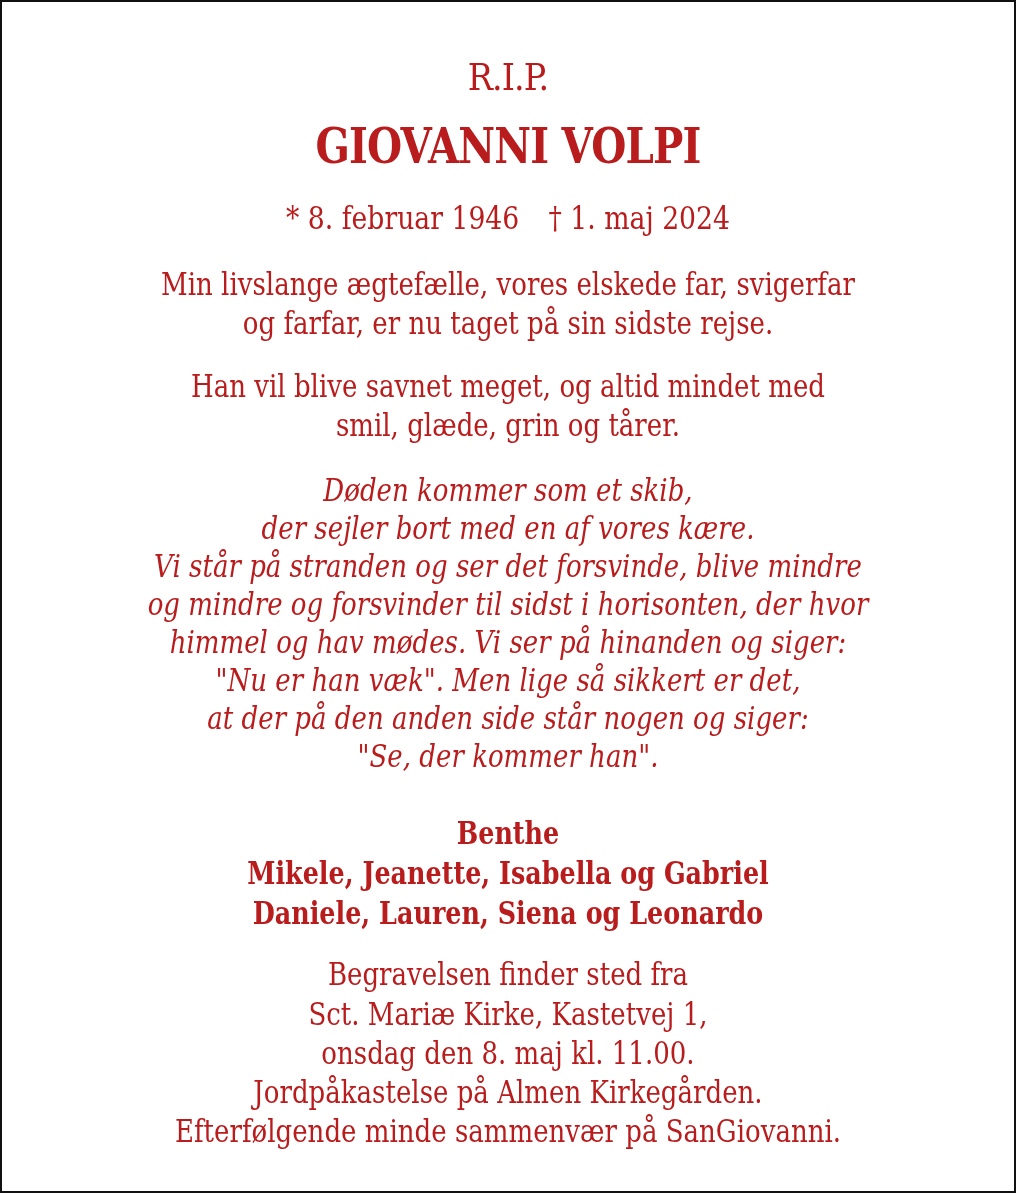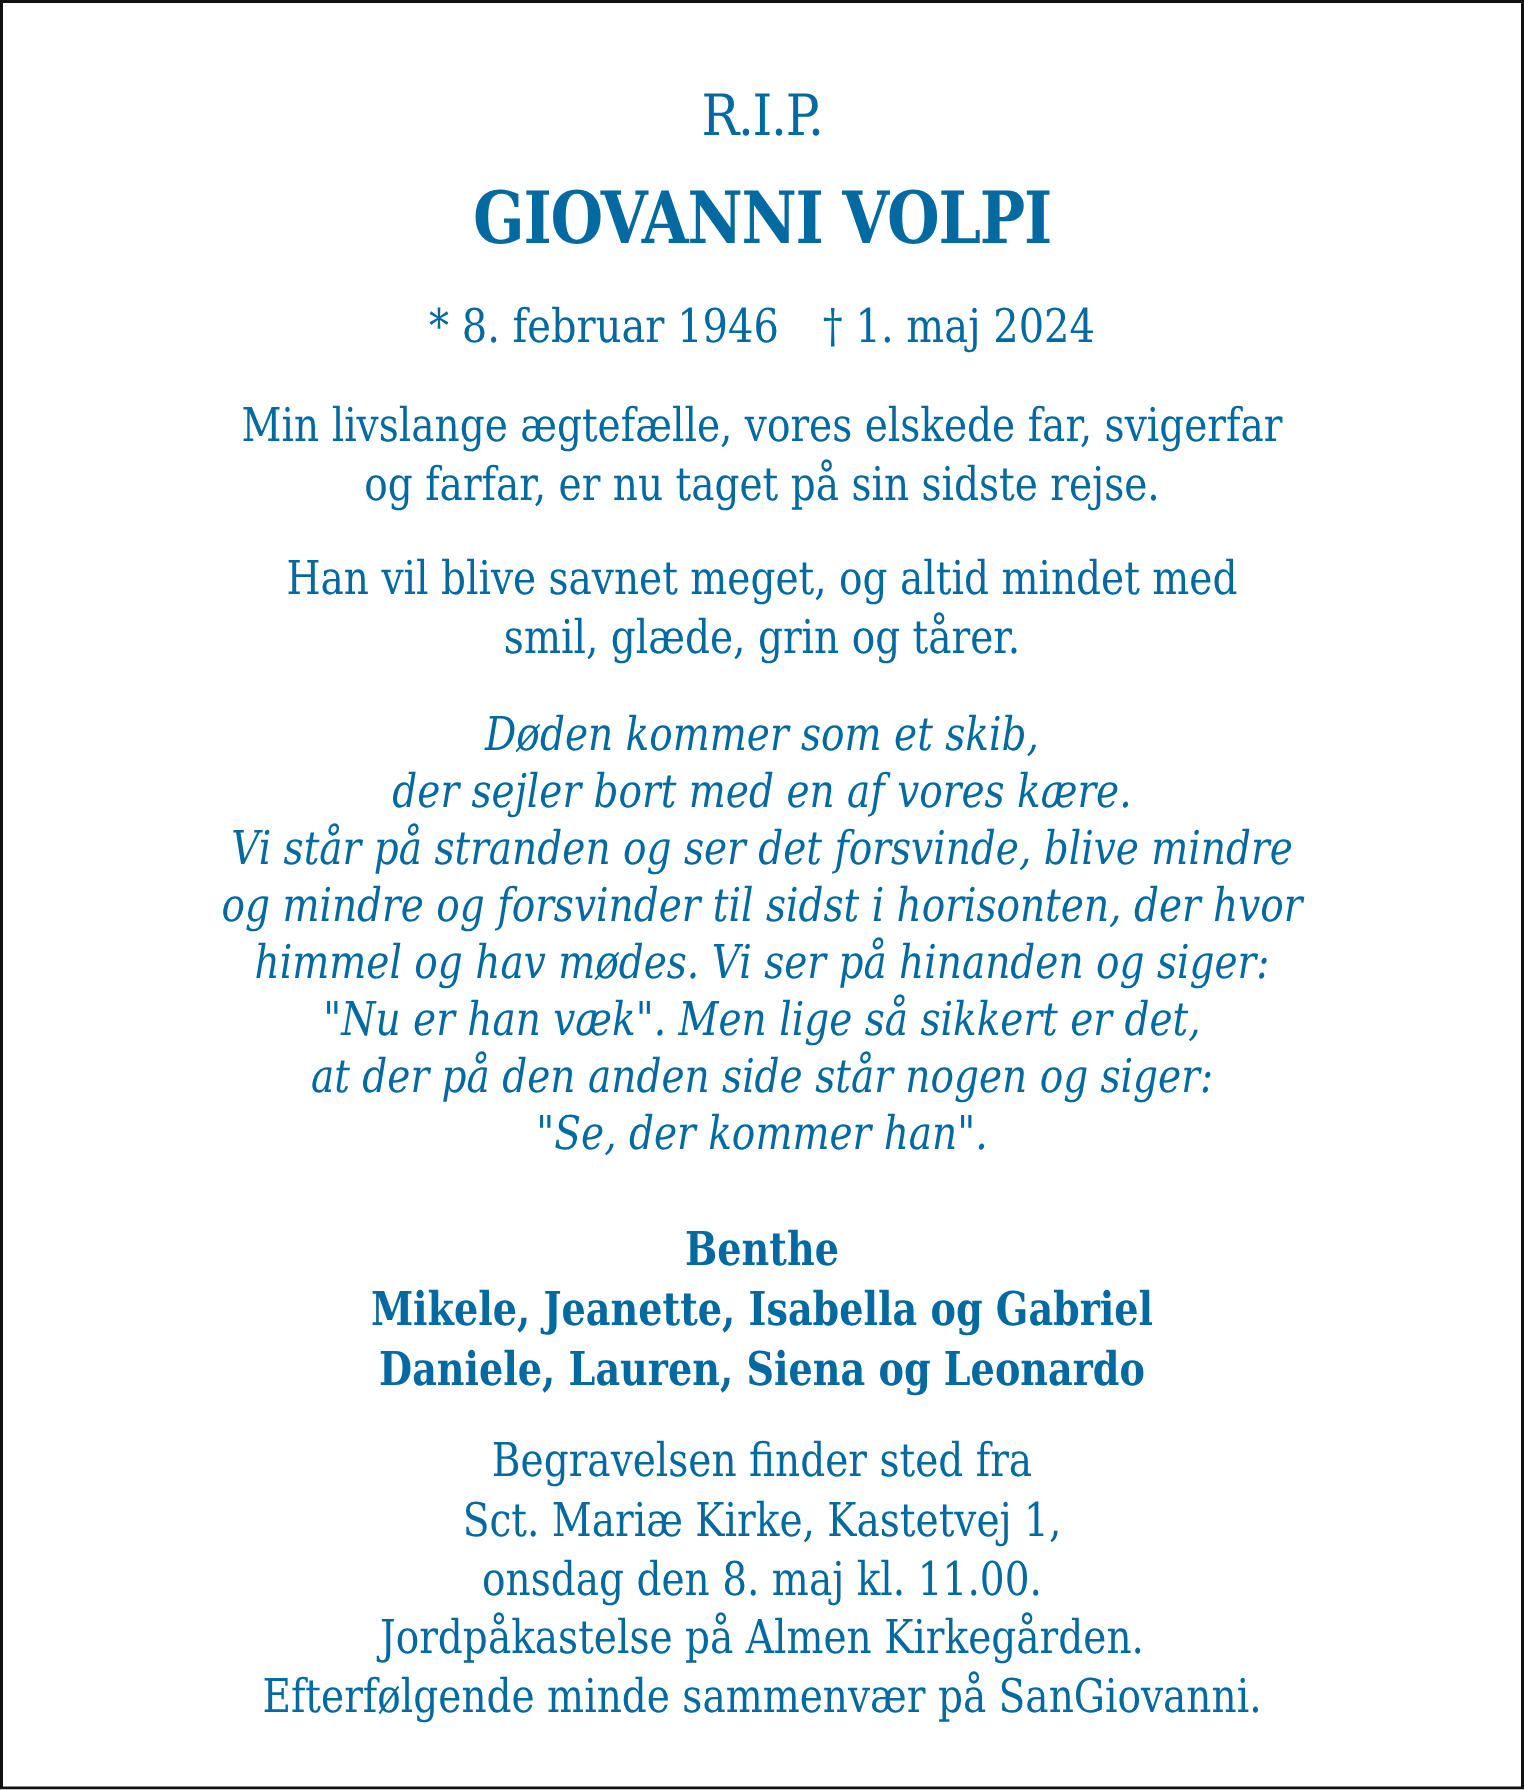--- a/index.html
+++ b/index.html
@@ -14,21 +14,21 @@
       overflow: hidden;
     }
     .notice {
       position: absolute;
       left: 0; top: 0;
       width: 1016px;
       height: 1193px;
       box-sizing: border-box;
       border: 2px solid #111111;
       background: #ffffff;
-      color: #0369a1;
+      color: #b91c1c;
       font-family: "DejaVu Serif", "Liberation Serif", serif;
       text-align: center;
     }
     .line {
       position: absolute;
       left: 0;
       width: 100%;
       white-space: nowrap;
       line-height: 1;
     }

